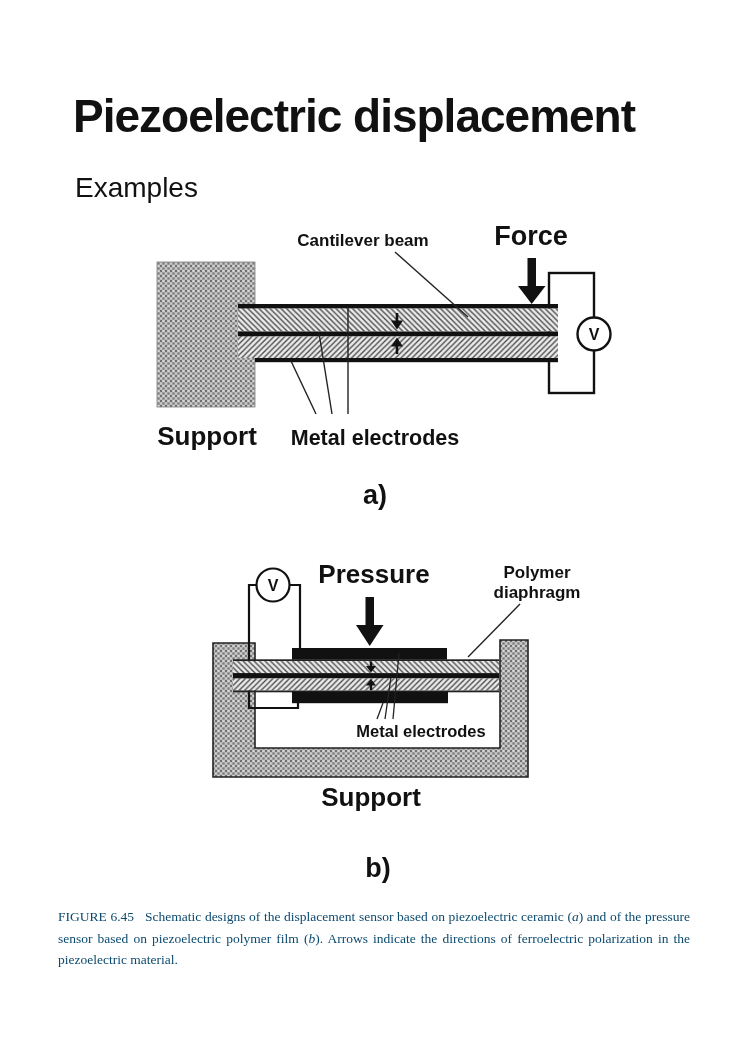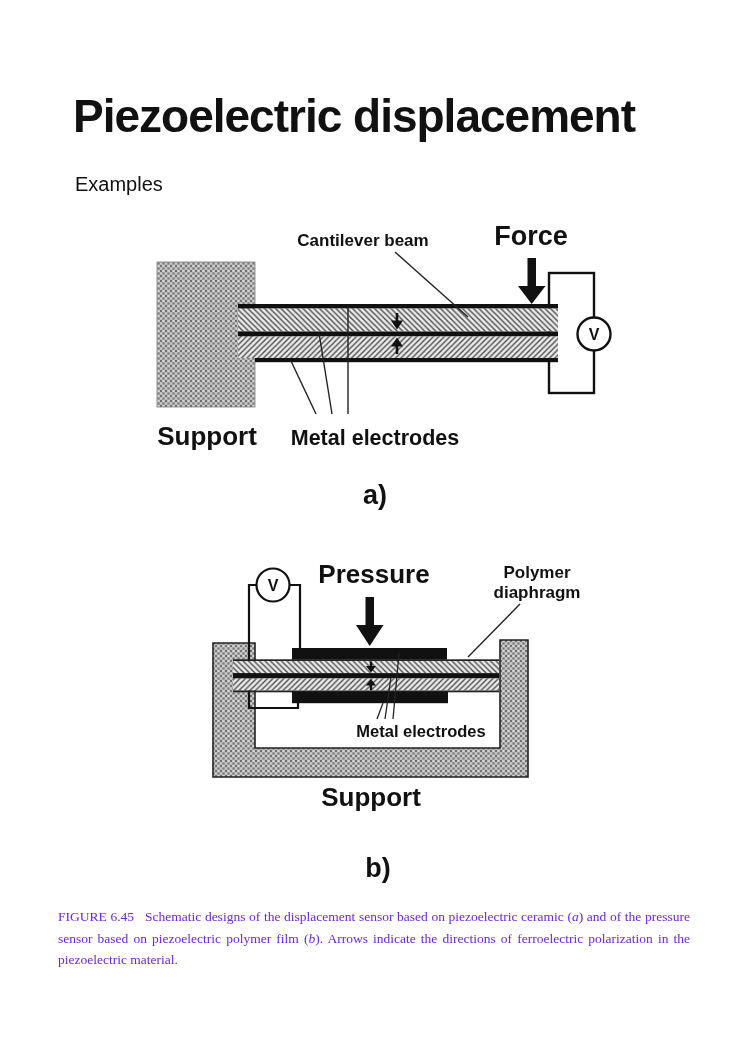--- a/index.html
+++ b/index.html
@@ -11,34 +11,34 @@
     font-family:"Liberation Sans", sans-serif;
     color:#111;
   }
   .page-title{
     position:absolute;left:73px;top:93px;
     font-size:46px;font-weight:bold;letter-spacing:-1px;
     line-height:1;white-space:nowrap;
   }
   .page-subtitle{
     position:absolute;left:75px;top:173px;
-    font-size:20px;font-weight:400;line-height:1.1;
+    font-size:28px;font-weight:400;line-height:1.1;
   }
   svg.diagram{position:absolute;}
   #svg-a{left:140px;top:216px;}
   #svg-b{left:180px;top:548px;}
   svg text{
     font-family:"Liberation Sans", sans-serif;
     font-weight:bold;fill:#111;
   }
   .figure-caption{
     position:absolute;left:58px;top:906px;width:632px;
     font-family:"Liberation Serif", serif;
     font-size:13.5px;line-height:21.5px;
-    text-align:justify;color:#6d28d9;margin:0;
+    text-align:justify;color:#0c4a6e;margin:0;
   }
   .cap-tag{margin-right:11px;}
 </style>
 </head>
 <body>
 
 <svg width="0" height="0" style="position:absolute" aria-hidden="true">
   <defs>
     <pattern id="stipple" patternUnits="userSpaceOnUse" width="5" height="5">
       <rect width="5" height="5" fill="#b2b2b2"></rect>

